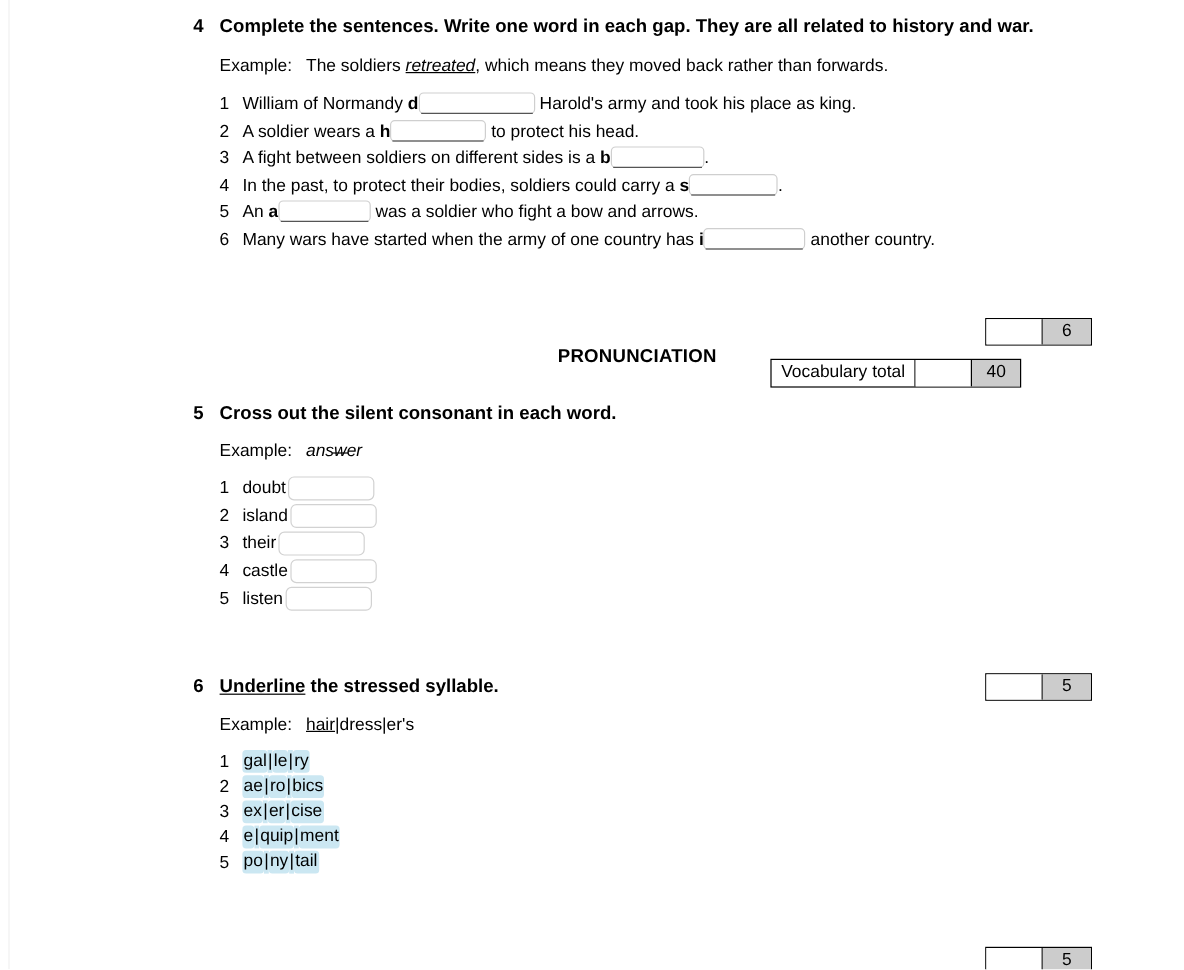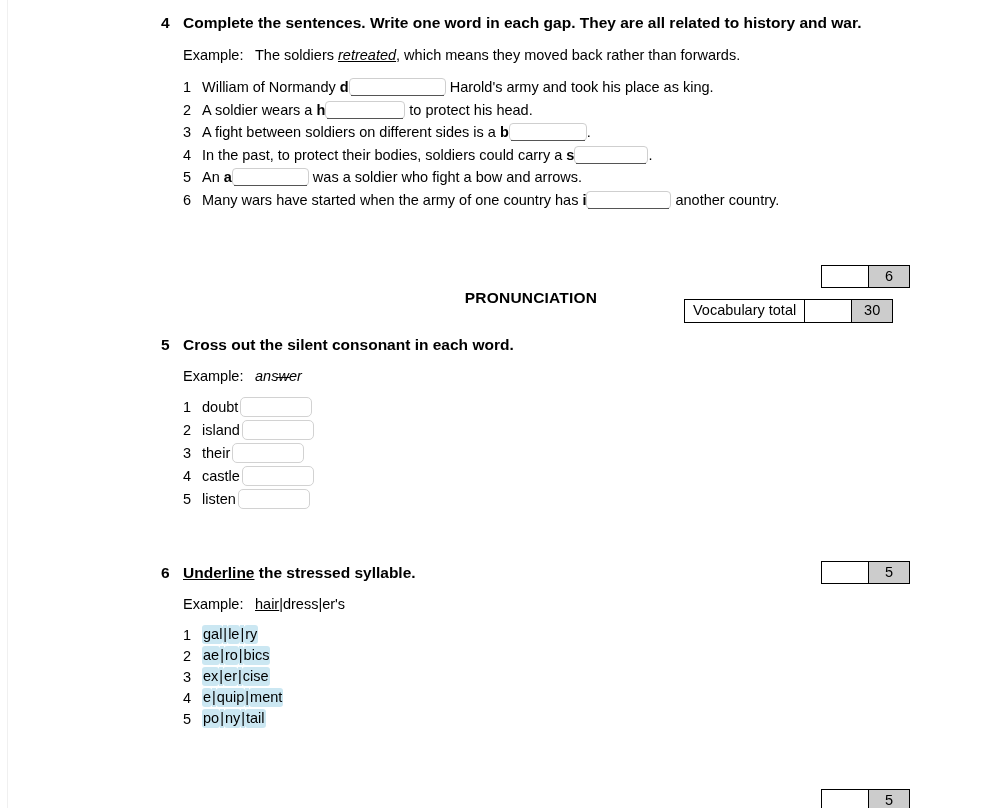--- a/index.html
+++ b/index.html
@@ -362,24 +362,24 @@
       </div>
     </div>
 
   </div>
 
   <div class="score-abs" style="left:821px; top:265px; height:23px;">
     <div class="score-blank"></div>
     <div class="score-val">6</div>
   </div>
 
-  <div class="score-abs" style="left:684px; top:299px; height:24px;justify-content:space-between;">
+  <div class="score-abs" style="left:642px; top:299px; height:24px;justify-content:space-between;">
     <div class="score-label">Vocabulary total</div>
     <div class="score-blank"></div>
-    <div class="score-val">30</div>
+    <div class="score-val">40</div>
   </div>
 
   <div class="score-abs" style="left:821px; top:561px; height:23px;">
     <div class="score-blank"></div>
     <div class="score-val">5</div>
   </div>
 
   <div class="score-abs" style="left:821px; top:789px; height:23px;">
     <div class="score-blank"></div>
     <div class="score-val">5</div>

